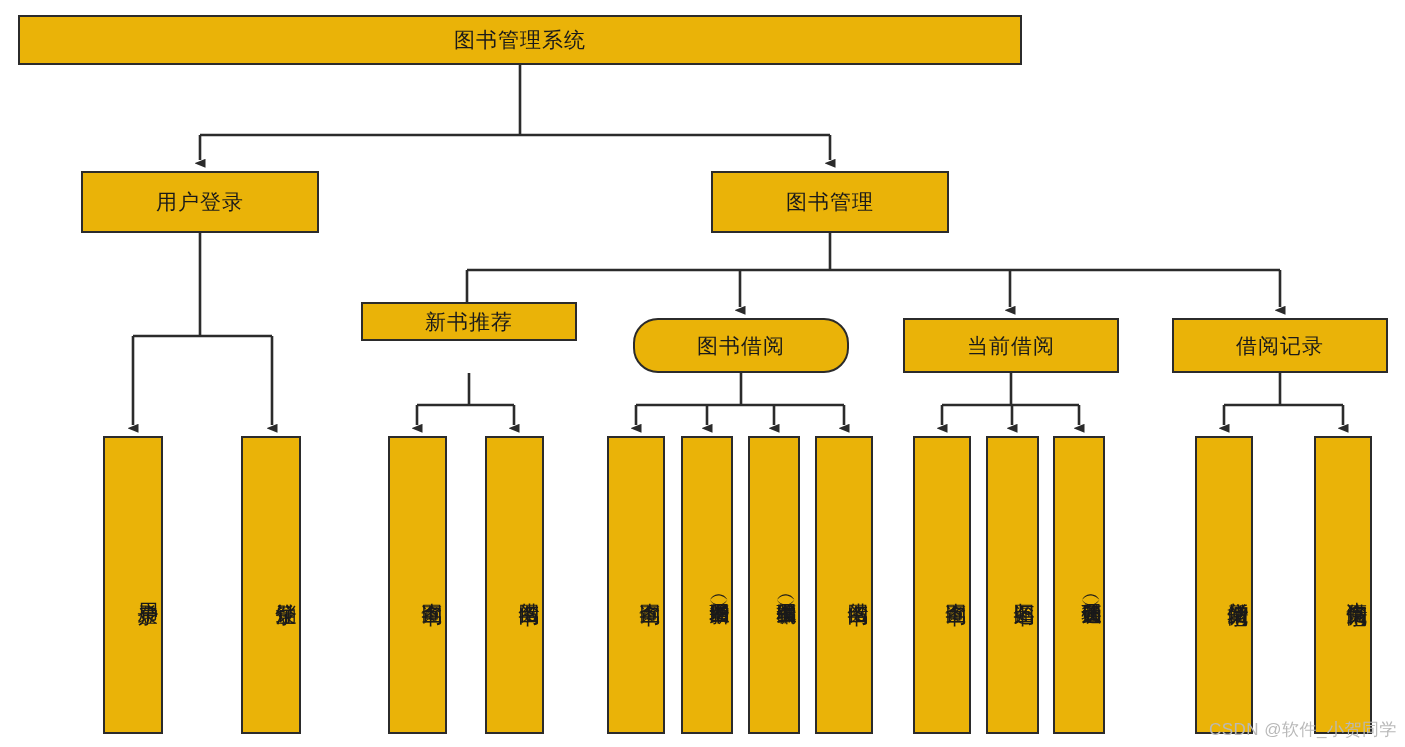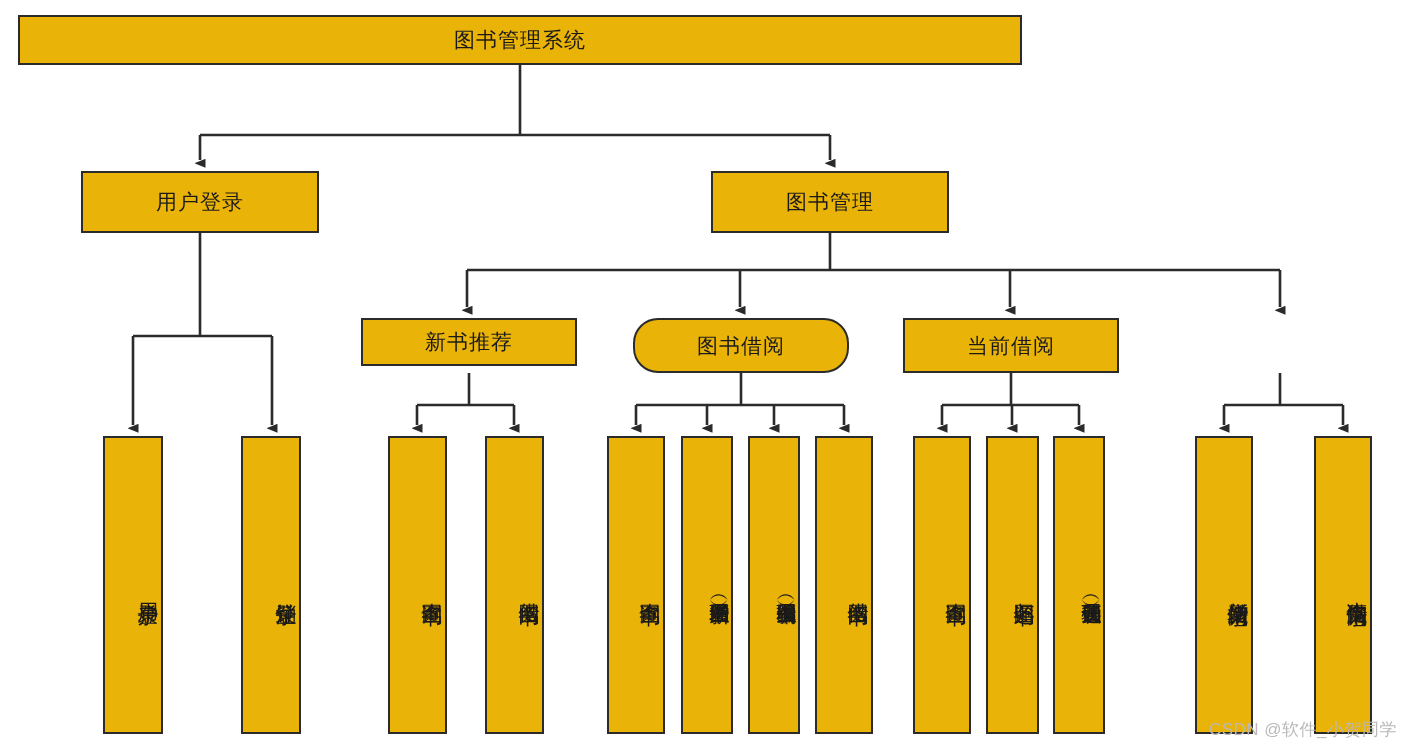--- a/index.html
+++ b/index.html
@@ -120,23 +120,24 @@
       <path d="M 1224,405 L 1224,425" marker-end="url(#arrowhead)"></path>
       <path d="M 1343,405 L 1343,425" marker-end="url(#arrowhead)"></path>
     </g>
   </svg>
 
   <div class="node-box node-h" id="root-node" style="left: 18px; top: 15px; width: 1004px; height: 50px;">图书管理系统</div>
 
   <div class="node-box node-h" id="l2-0" style="left: 81px; top: 171px; width: 238px; height: 62px;">用户登录</div>
   <div class="node-box node-h" id="l2-1" style="left: 711px; top: 171px; width: 238px; height: 62px;">图书管理</div>
 
-  <div class="node-box node-h" id="l3-0" style="left: 361px; top: 318px; width: 216px; height: 48px; text-align: center;">新书推荐</div>
+  <div class="node-box node-h" id="l3-0" style="left: 361px; top: 302px; width: 216px; height: 39px; text-align: center;">新书推荐</div>
   <div class="node-box node-h" id="l3-1" style="left: 633px; top: 318px; width: 216px; height: 55px; border-radius: 25px;">图书借阅</div>
   <div class="node-box node-h" id="l3-2" style="left: 903px; top: 318px; width: 216px; height: 55px;">当前借阅</div>
+  <div class="node-box node-h" id="l3-3" style="left: 1172px; top: 318px; width: 216px; height: 55px;">借阅记录</div>
 
   <div class="node-box node-v" id="leaf-0" style="left: 103px; top: 436px; width: 60px; height: 298px;">用户登录</div>
   <div class="node-box node-v" id="leaf-1" style="left: 241px; top: 436px; width: 60px; height: 298px;">注销登录</div>
   <div class="node-box node-v" id="leaf-2" style="left: 388px; top: 436px; width: 59px; height: 298px;">查询图书</div>
   <div class="node-box node-v" id="leaf-3" style="left: 485px; top: 436px; width: 59px; height: 298px;">借阅图书</div>
   <div class="node-box node-v" id="leaf-4" style="left: 607px; top: 436px; width: 58px; height: 298px;">查询图书</div>
   <div class="node-box node-v compact" id="leaf-5" style="left: 681px; top: 436px; width: 52px; height: 298px;">新增图书（管理员）</div>
   <div class="node-box node-v compact" id="leaf-6" style="left: 748px; top: 436px; width: 52px; height: 298px;">编辑图书（管理员）</div>
   <div class="node-box node-v" id="leaf-7" style="left: 815px; top: 436px; width: 58px; height: 298px;">借阅图书</div>
   <div class="node-box node-v" id="leaf-8" style="left: 913px; top: 436px; width: 58px; height: 298px;">查询图书</div>

